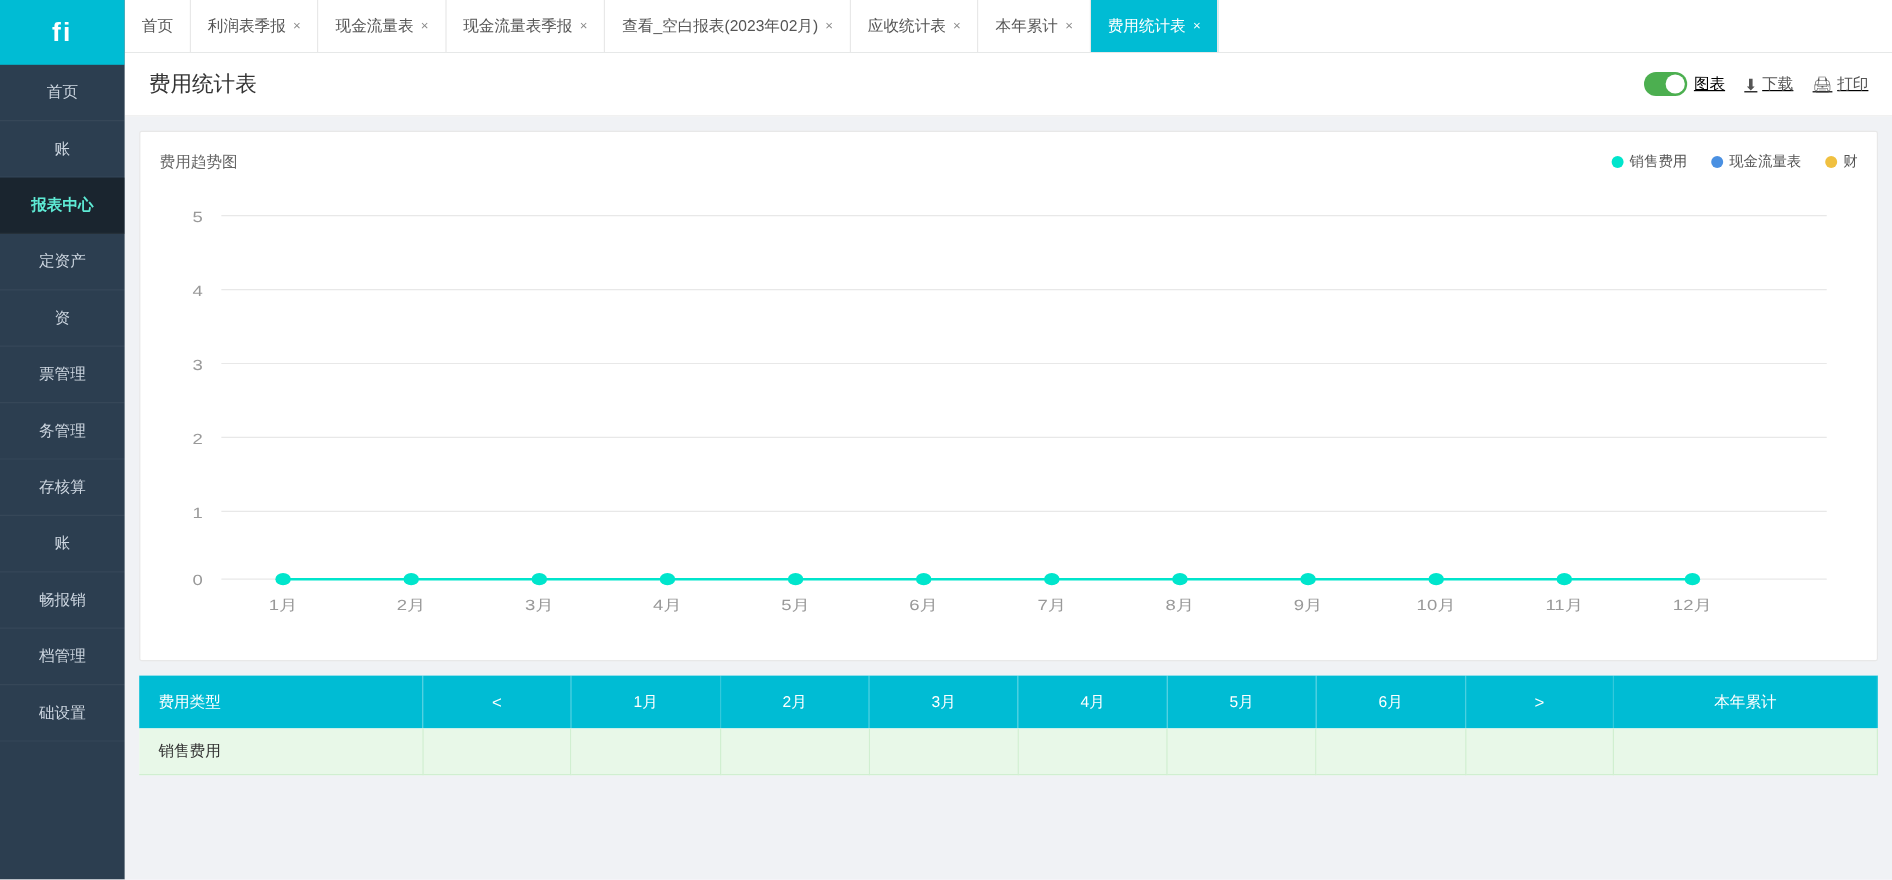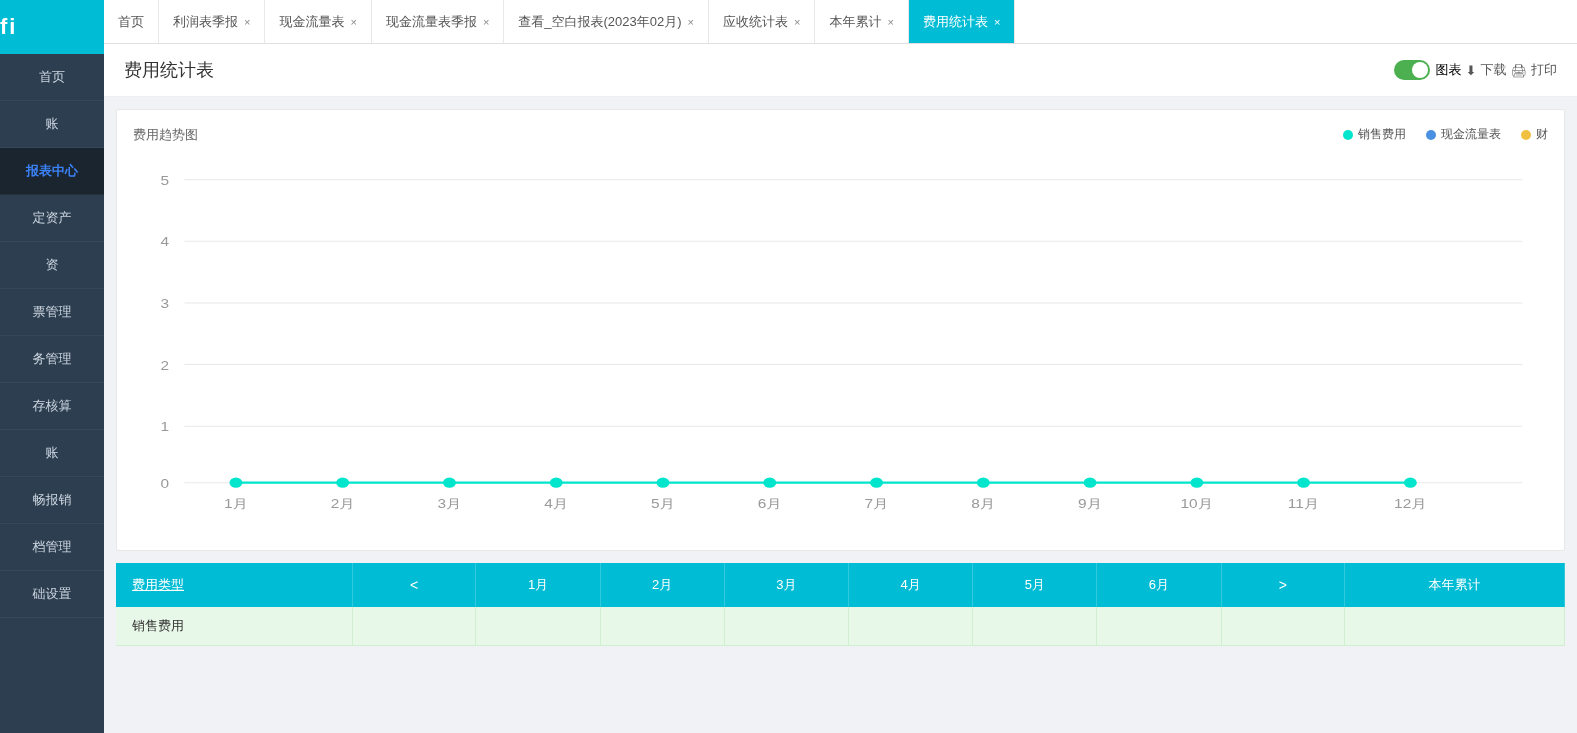--- a/index.html
+++ b/index.html
@@ -14,35 +14,35 @@
       flex-direction: column;
       flex-shrink: 0;
       height: 100%;
       overflow: hidden;
     }
     .sidebar-logo {
       background: #00bcd4;
       color: #fff;
       font-size: 22px;
       font-weight: bold;
-      text-align: left;
+      text-align: center;
       padding: 14px 0;
       letter-spacing: 2px;
     }
     .sidebar-item {
       padding: 14px 8px;
       text-align: center;
       font-size: 13px;
       color: #cdd6e0;
       cursor: pointer;
       border-bottom: 1px solid rgba(255,255,255,0.05);
     }
     .sidebar-item.active {
       background: #1a252f;
-      color: #3b82f6;
+      color: #5eead4;
       font-weight: bold;
     }
 
     
     .main {
       flex: 1;
       display: flex;
       flex-direction: column;
       overflow: hidden;
       background: #f0f2f5;
@@ -100,21 +100,22 @@
       border-bottom: 1px solid #eee;
     }
     .page-title {
       font-size: 18px;
       color: #333;
       font-weight: normal;
     }
     .header-actions {
       display: flex;
       align-items: center;
-      gap: 4px;
+      gap: 16px;
+      text-decoration: underline;
     }
     .toggle-wrap {
       display: flex;
       align-items: center;
       gap: 6px;
     }
     .toggle {
       width: 36px;
       height: 20px;
       background: #4caf50;
@@ -200,21 +201,20 @@
     .data-table thead th {
       padding: 12px 10px;
       text-align: center;
       font-weight: normal;
       border-right: 1px solid rgba(255,255,255,0.2);
       white-space: nowrap;
     }
     .data-table thead th:first-child {
       text-align: left;
       padding-left: 16px;
-      text-decoration: underline;
     }
     .data-table tbody tr {
       background: #e8f8e8;
     }
     .data-table tbody td {
       padding: 10px 10px;
       text-align: center;
       border-bottom: 1px solid #d0efd0;
       border-right: 1px solid #d0efd0;
       color: #333;

